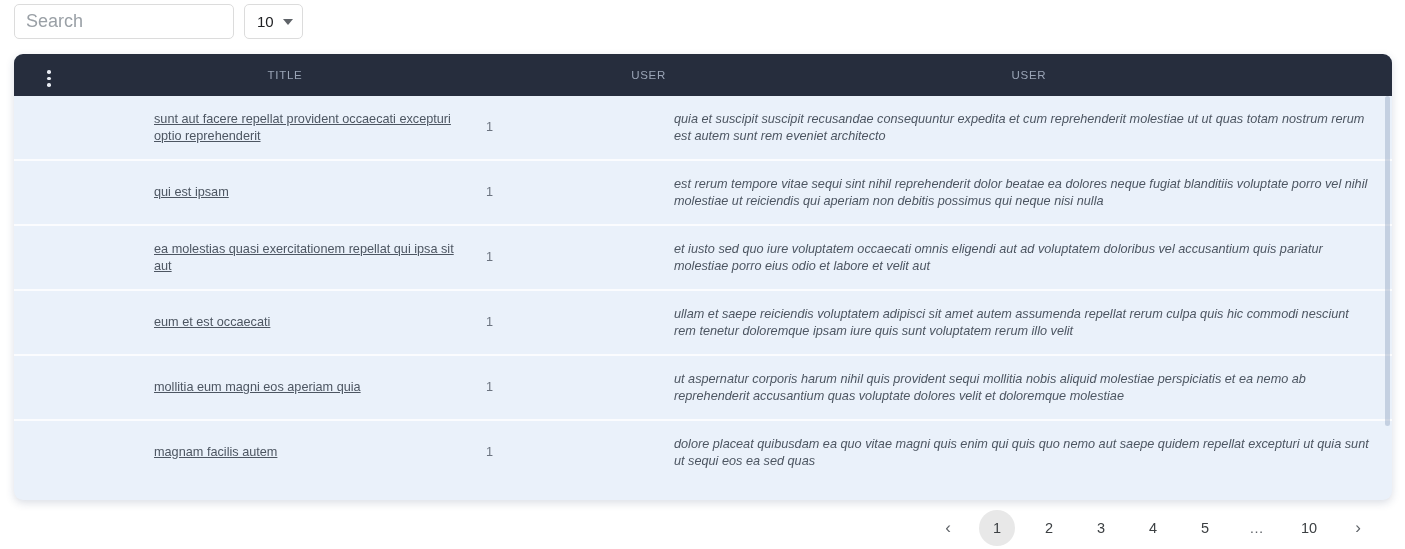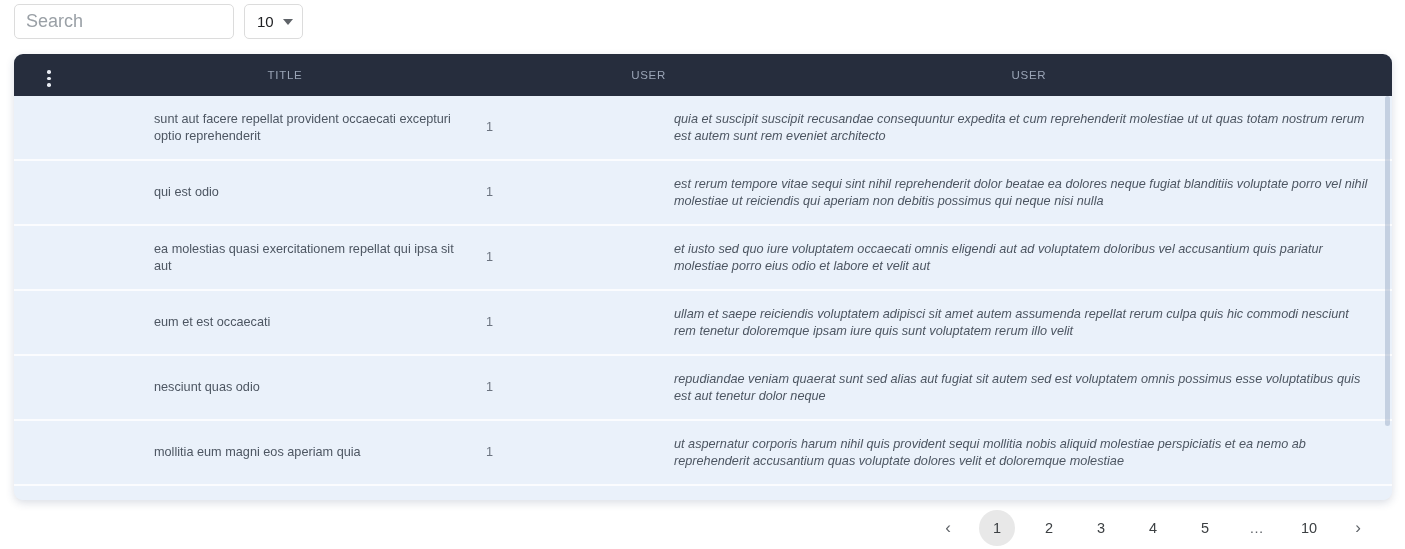--- a/index.html
+++ b/index.html
@@ -123,21 +123,21 @@
   tbody tr { background: #eaf1fa; }
   tbody tr + tr td { border-top: 2px solid #fbfcfe; }
   tbody td {
     font-size: 12.7px;
     color: #4d5662;
     padding: 15px 0;
     vertical-align: middle;
     line-height: 1.30;
   }
   td.cell-menu  { }
-  td.cell-title { padding-left: 70px; padding-right: 14px; color: #4d5662; }
+  td.cell-title { padding-left: 70px; padding-right: 14px; color: #4d5662; text-decoration: underline; }
   td.cell-user  { padding-left: 0; color: #6c7480; }
   td.cell-body  { padding-left: 8px; padding-right: 22px; color: #4d5662; font-style: italic; }
 
   
   .scroll-hint {
     position: absolute;
     top: 42px;
     right: 2px;
     width: 5px;
     height: 330px;
@@ -210,41 +210,35 @@
         </thead>
         <tbody>
             <tr>
               <td class="cell-menu"></td>
               <td class="cell-title">sunt aut facere repellat provident occaecati excepturi optio reprehenderit</td>
               <td class="cell-user">1</td>
               <td class="cell-body">quia et suscipit suscipit recusandae consequuntur expedita et cum reprehenderit molestiae ut ut quas totam nostrum rerum est autem sunt rem eveniet architecto</td>
             </tr>
             <tr>
               <td class="cell-menu"></td>
-              <td class="cell-title">qui est odio</td>
+              <td class="cell-title">qui est ipsam</td>
               <td class="cell-user">1</td>
               <td class="cell-body">est rerum tempore vitae sequi sint nihil reprehenderit dolor beatae ea dolores neque fugiat blanditiis voluptate porro vel nihil molestiae ut reiciendis qui aperiam non debitis possimus qui neque nisi nulla</td>
             </tr>
             <tr>
               <td class="cell-menu"></td>
               <td class="cell-title">ea molestias quasi exercitationem repellat qui ipsa sit aut</td>
               <td class="cell-user">1</td>
               <td class="cell-body">et iusto sed quo iure voluptatem occaecati omnis eligendi aut ad voluptatem doloribus vel accusantium quis pariatur molestiae porro eius odio et labore et velit aut</td>
             </tr>
             <tr>
               <td class="cell-menu"></td>
               <td class="cell-title">eum et est occaecati</td>
               <td class="cell-user">1</td>
               <td class="cell-body">ullam et saepe reiciendis voluptatem adipisci sit amet autem assumenda repellat rerum culpa quis hic commodi nesciunt rem tenetur doloremque ipsam iure quis sunt voluptatem rerum illo velit</td>
-            </tr>
-            <tr>
-              <td class="cell-menu"></td>
-              <td class="cell-title">nesciunt quas odio</td>
-              <td class="cell-user">1</td>
-              <td class="cell-body">repudiandae veniam quaerat sunt sed alias aut fugiat sit autem sed est voluptatem omnis possimus esse voluptatibus quis est aut tenetur dolor neque</td>
             </tr>
             <tr>
               <td class="cell-menu"></td>
               <td class="cell-title">mollitia eum magni eos aperiam quia</td>
               <td class="cell-user">1</td>
               <td class="cell-body">ut aspernatur corporis harum nihil quis provident sequi mollitia nobis aliquid molestiae perspiciatis et ea nemo ab reprehenderit accusantium quas voluptate dolores velit et doloremque molestiae</td>
             </tr>
             <tr>
               <td class="cell-menu"></td>
               <td class="cell-title">magnam facilis autem</td>

